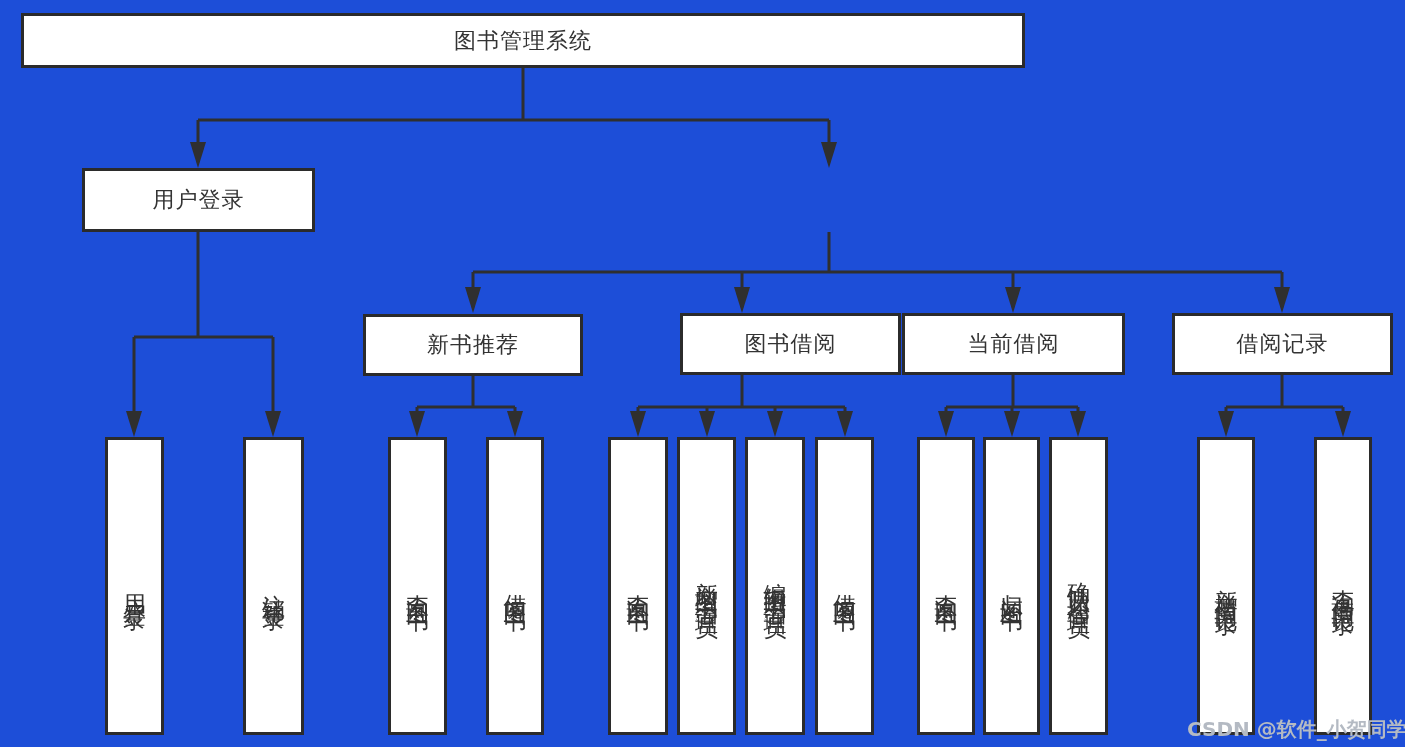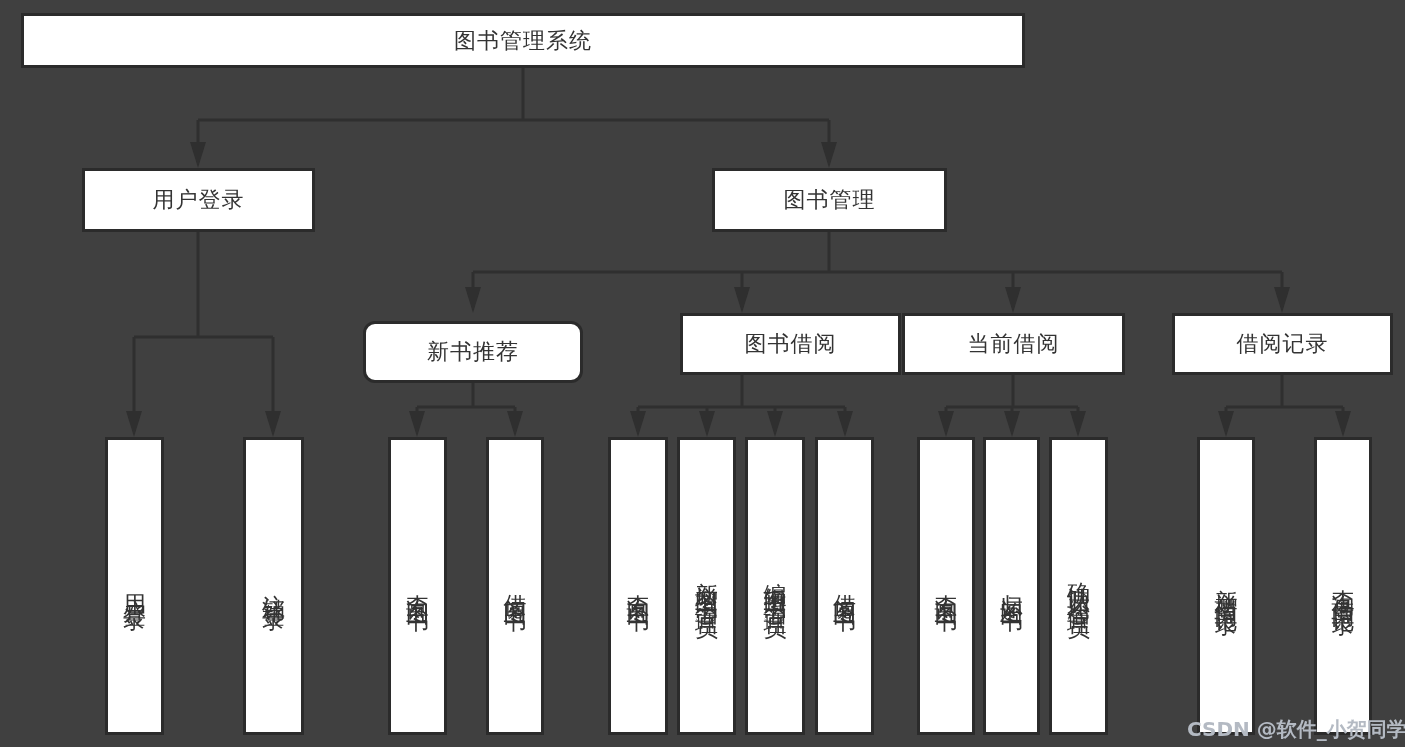--- a/index.html
+++ b/index.html
@@ -5,21 +5,21 @@
   html, body {
     margin: 0;
     padding: 0;
     background: #ffffff;
     font-family: "DejaVu Sans", "Liberation Sans", sans-serif;
   }
   .canvas {
     position: relative;
     width: 1405px;
     height: 747px;
-    background: #404040;
+    background: #1d4ed8;
     overflow: hidden;
   }
   svg.connectors {
     position: absolute;
     left: 0; top: 0;
     width: 1405px; height: 747px;
   }
   .node {
     position: absolute;
     box-sizing: border-box;
@@ -42,21 +42,21 @@
     text-orientation: mixed;
     font-size: 23px;
     letter-spacing: 5px;
     line-height: 1;
     white-space: normal;
   }
   
   .n-root { left: 21px;  top: 13px;  width: 1004px; height: 55px; }
   .n-user { left: 82px;  top: 168px; width: 233px;  height: 64px; }
   .n-mgmt { left: 712px; top: 168px; width: 235px;  height: 64px; }
-  .n-g0   { left: 363px; top: 321px; width: 220px;  height: 62px; border-radius: 12px; }
+  .n-g0   { left: 363px; top: 314px; width: 220px;  height: 62px; }
   .n-g1   { left: 632px; top: 313px; width: 221px;  height: 62px; margin-left: 48px; }
   .n-g2   { left: 902px; top: 313px; width: 223px;  height: 62px; }
   .n-g3   { left: 1172px;top: 313px; width: 221px;  height: 62px; }
   
   .leaf { top: 437px; height: 298px; }
   .l-u0 { left: 105px;  width: 59px; }
   .l-u1 { left: 243px;  width: 61px; }
   .l-a0 { left: 388px;  width: 59px; }
   .l-a1 { left: 486px;  width: 58px; }
   .l-b0 { left: 608px;  width: 60px; }
@@ -125,23 +125,20 @@
     </g>
   </svg>
 
   <div class="node n-root">
     <span class="lbl">图书管理系统</span>
   </div>
 
   <div class="node n-user">
     <span class="lbl">用户登录</span>
   </div>
-  <div class="node n-mgmt">
-    <span class="lbl">图书管理</span>
-  </div>
 
   <div class="node n-g0">
     <span class="lbl">新书推荐</span>
   </div>
   <div class="node n-g1">
     <span class="lbl">图书借阅</span>
   </div>
   <div class="node n-g2">
     <span class="lbl">当前借阅</span>
   </div>

